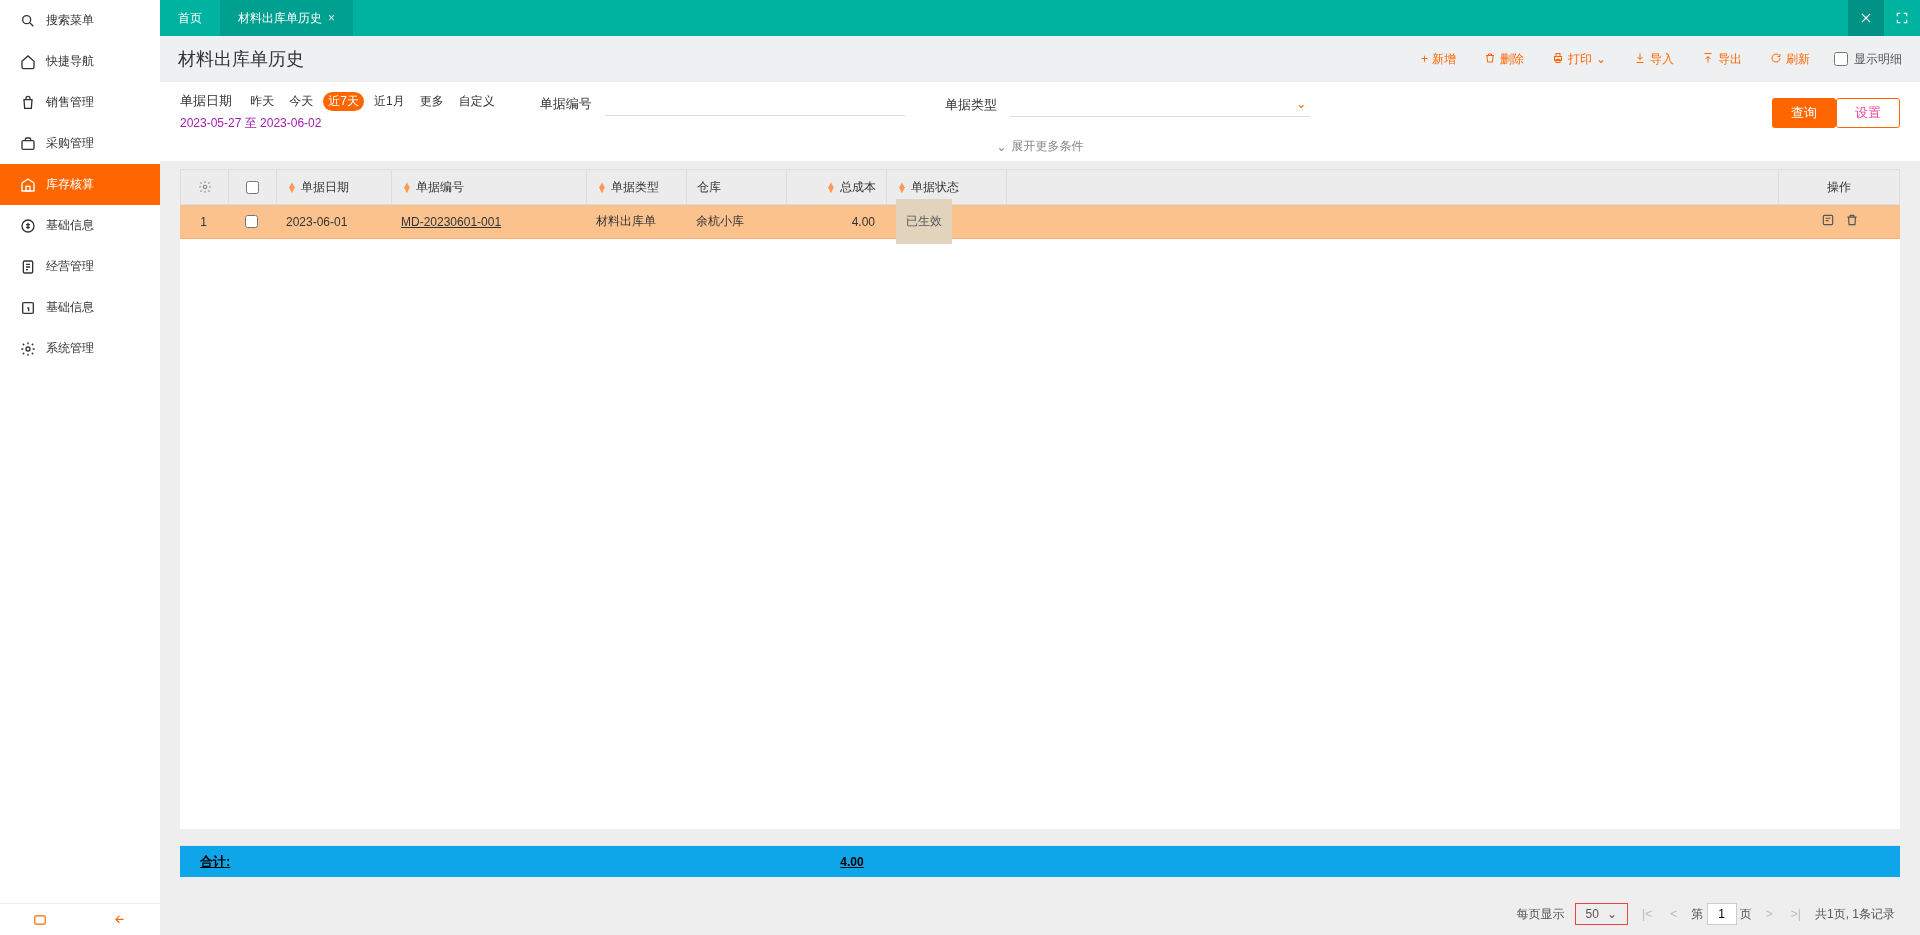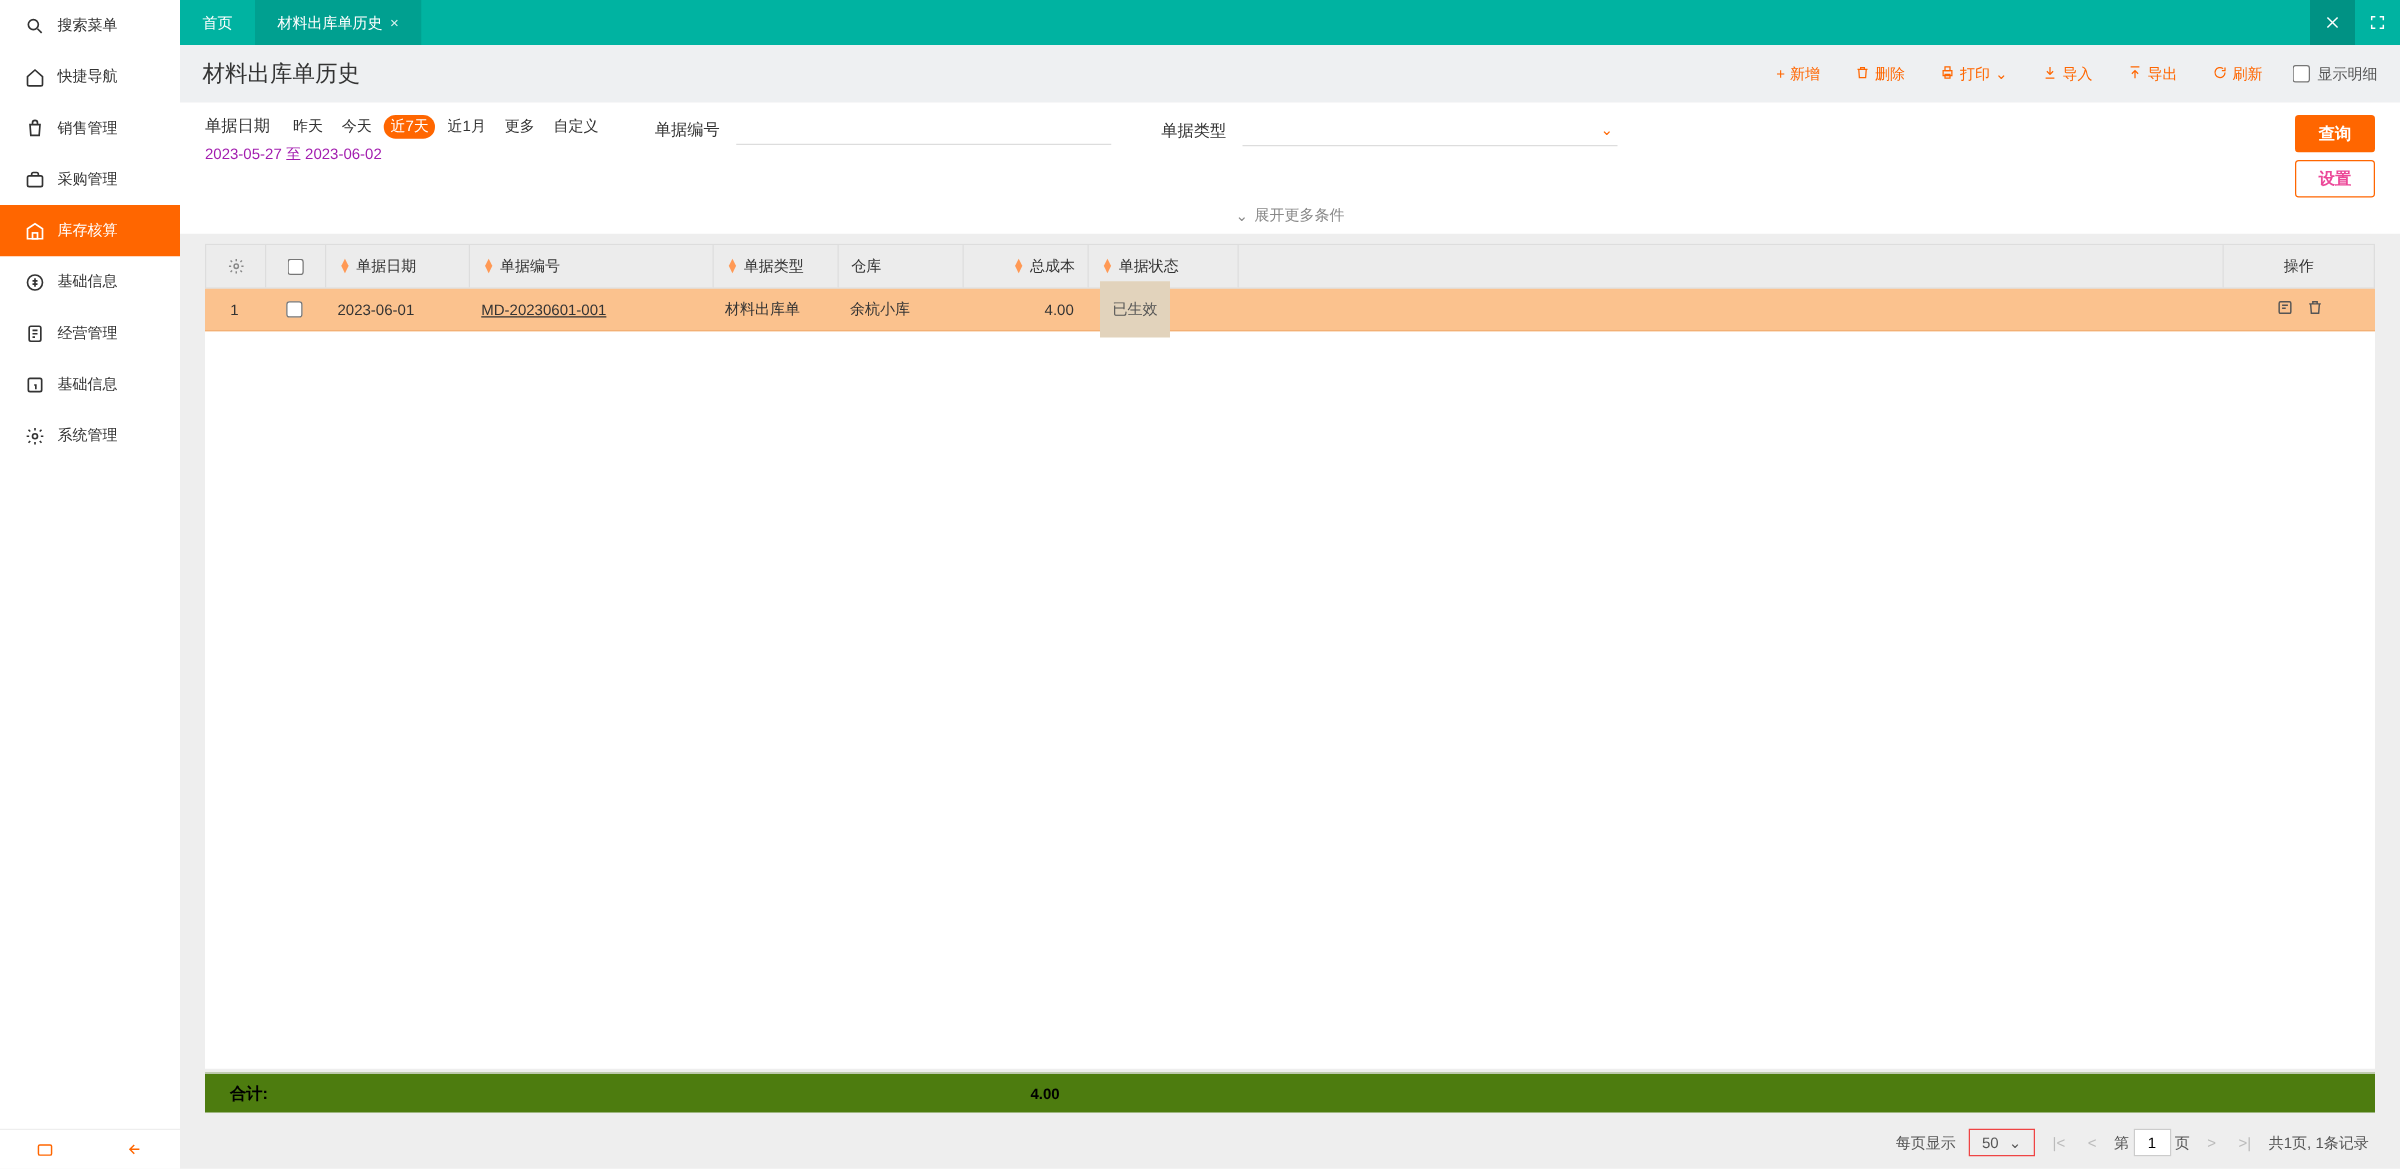--- a/index.html
+++ b/index.html
@@ -1,19 +1,19 @@
 <!DOCTYPE html>
 <html><head>
 <meta charset="utf-8">
 <style>
 * { margin: 0; padding: 0; box-sizing: border-box; font-family: "Microsoft YaHei", Arial, sans-serif; font-size: 12px; }
 body { background: #f5f5f5; display: flex; height: 935px; width: 1920px; overflow: hidden; }
 
 
-.sidebar { width: 144px; background: #fff; display: flex; flex-direction: column; }
+.sidebar { width: 160px; background: #fff; display: flex; flex-direction: column; }
 .sidebar-item { display: flex; align-items: center; padding: 12px 20px; cursor: pointer; color: #333; font-size: 13px; gap: 10px; }
 .sidebar-item.active { background: #ff6600; color: #fff; }
 .sidebar-item .icon { width: 16px; height: 16px; display: inline-flex; align-items: center; justify-content: center; }
 .sidebar-spacer { flex: 1; }
 .sidebar-footer { display: flex; height: 32px; border-top: 1px solid #eee; }
 .sidebar-footer .fi { flex: 1; display: flex; align-items: center; justify-content: center; color: #ff6600; cursor: pointer; }
 
 
 .main { flex: 1; display: flex; flex-direction: column; background: #eee; }
 
@@ -41,21 +41,21 @@
 .date-range-opts { display: inline-flex; gap: 5px; align-items: center; }
 .date-range-opts span { cursor: pointer; color: #333; padding: 1px 5px; border-radius: 10px; }
 .date-range-opts span.sel { background: #ff6600; color: #fff; }
 .date-range-text { color: #a21caf; margin-top: 4px; display: block; }
 .inp { border: none; border-bottom: 1px solid #ddd; height: 24px; width: 300px; outline: none; padding: 0 4px; font-size: 13px; background: transparent; }
 .sel-wrap { display: inline-flex; align-items: center; border-bottom: 1px solid #ddd; width: 300px; position: relative; }
 .sel-wrap .caret { color: #ff6600; margin-left: auto; margin-right: 4px; }
 .btn { display: inline-block; border: 1px solid transparent; padding: 5px 18px; border-radius: 3px; cursor: pointer; font-size: 13px; }
 .btn-primary { background: #ff6600; color: #fff; }
 .btn-outline { border-color: #ff6600; color: #ec4899; background: #fff; margin-top: 6px; }
-.filters-right { margin-left: auto; display: flex; flex-direction: column; align-items: flex-end; font-weight: bold; }
+.filters-right { margin-left: auto; display: flex; flex-direction: row; align-items: flex-end; }
 
 .expand-bar { text-align: center; padding: 6px 0; color: #888; cursor: pointer; display: flex; justify-content: center; align-items: center; gap: 5px; }
 
 
 .tblwrap { margin: 8px 20px 0 20px; background: #fff; flex: 1; display: flex; flex-direction: column; }
 .thead { display: flex; background: #ececec; border: 1px solid #ddd; height: 36px; align-items: center; }
 .col { padding: 0 10px; border-right: 1px solid #ddd; height: 100%; display: flex; align-items: center; color: #333; gap: 4px; position: relative; }
 .col:last-child { border-right: none; }
 .col .sort-ic { color: #ff9955; font-size: 10px; display: inline-flex; flex-direction: column; line-height: 5px; }
 .col-gear { width: 48px; justify-content: center; }
@@ -71,21 +71,21 @@
 
 .trow { display: flex; height: 34px; align-items: center; background: #fbc28e; color: #333; border-bottom: 1px solid #f3b075; }
 .trow .col { border-right: 1px solid transparent; }
 .trow .docno-link { text-decoration: underline; color: #333; cursor: pointer; }
 .status-badge { background: #e2d3bc; color: #555; padding: 14px 10px; }
 .trow .ops { display: flex; gap: 10px; color: #555; }
 
 .tbody-area { flex: 1; }
 
 
-.totals { display: flex; height: 32px; background: #4d7c0f; align-items: center; border-top: 1px solid #e2e2e2; margin: 3px 20px; }
+.totals { display: flex; height: 32px; background: #0ea5e9; align-items: center; border-top: 1px solid #e2e2e2; margin: 16px 20px; text-decoration: underline; }
 .totals .lbl { padding-left: 20px; font-weight: bold; font-size: 13px; }
 .totals .amt { margin-left: 610px; font-weight: bold; }
 
 
 .pager { display: flex; justify-content: flex-end; align-items: center; gap: 10px; padding: 10px 25px; background: transparent; color: #555; }
 .pager .pp input { width: 30px; text-align: center; border: 1px solid #ccc; height: 22px; }
 .pager .sel-box { border: 1px solid #ef4444; padding: 3px 10px; display: inline-flex; align-items: center; gap: 8px; }
 .pager .nav { color: #bbb; cursor: pointer; padding: 0 4px; }
 </style>
 </head>

